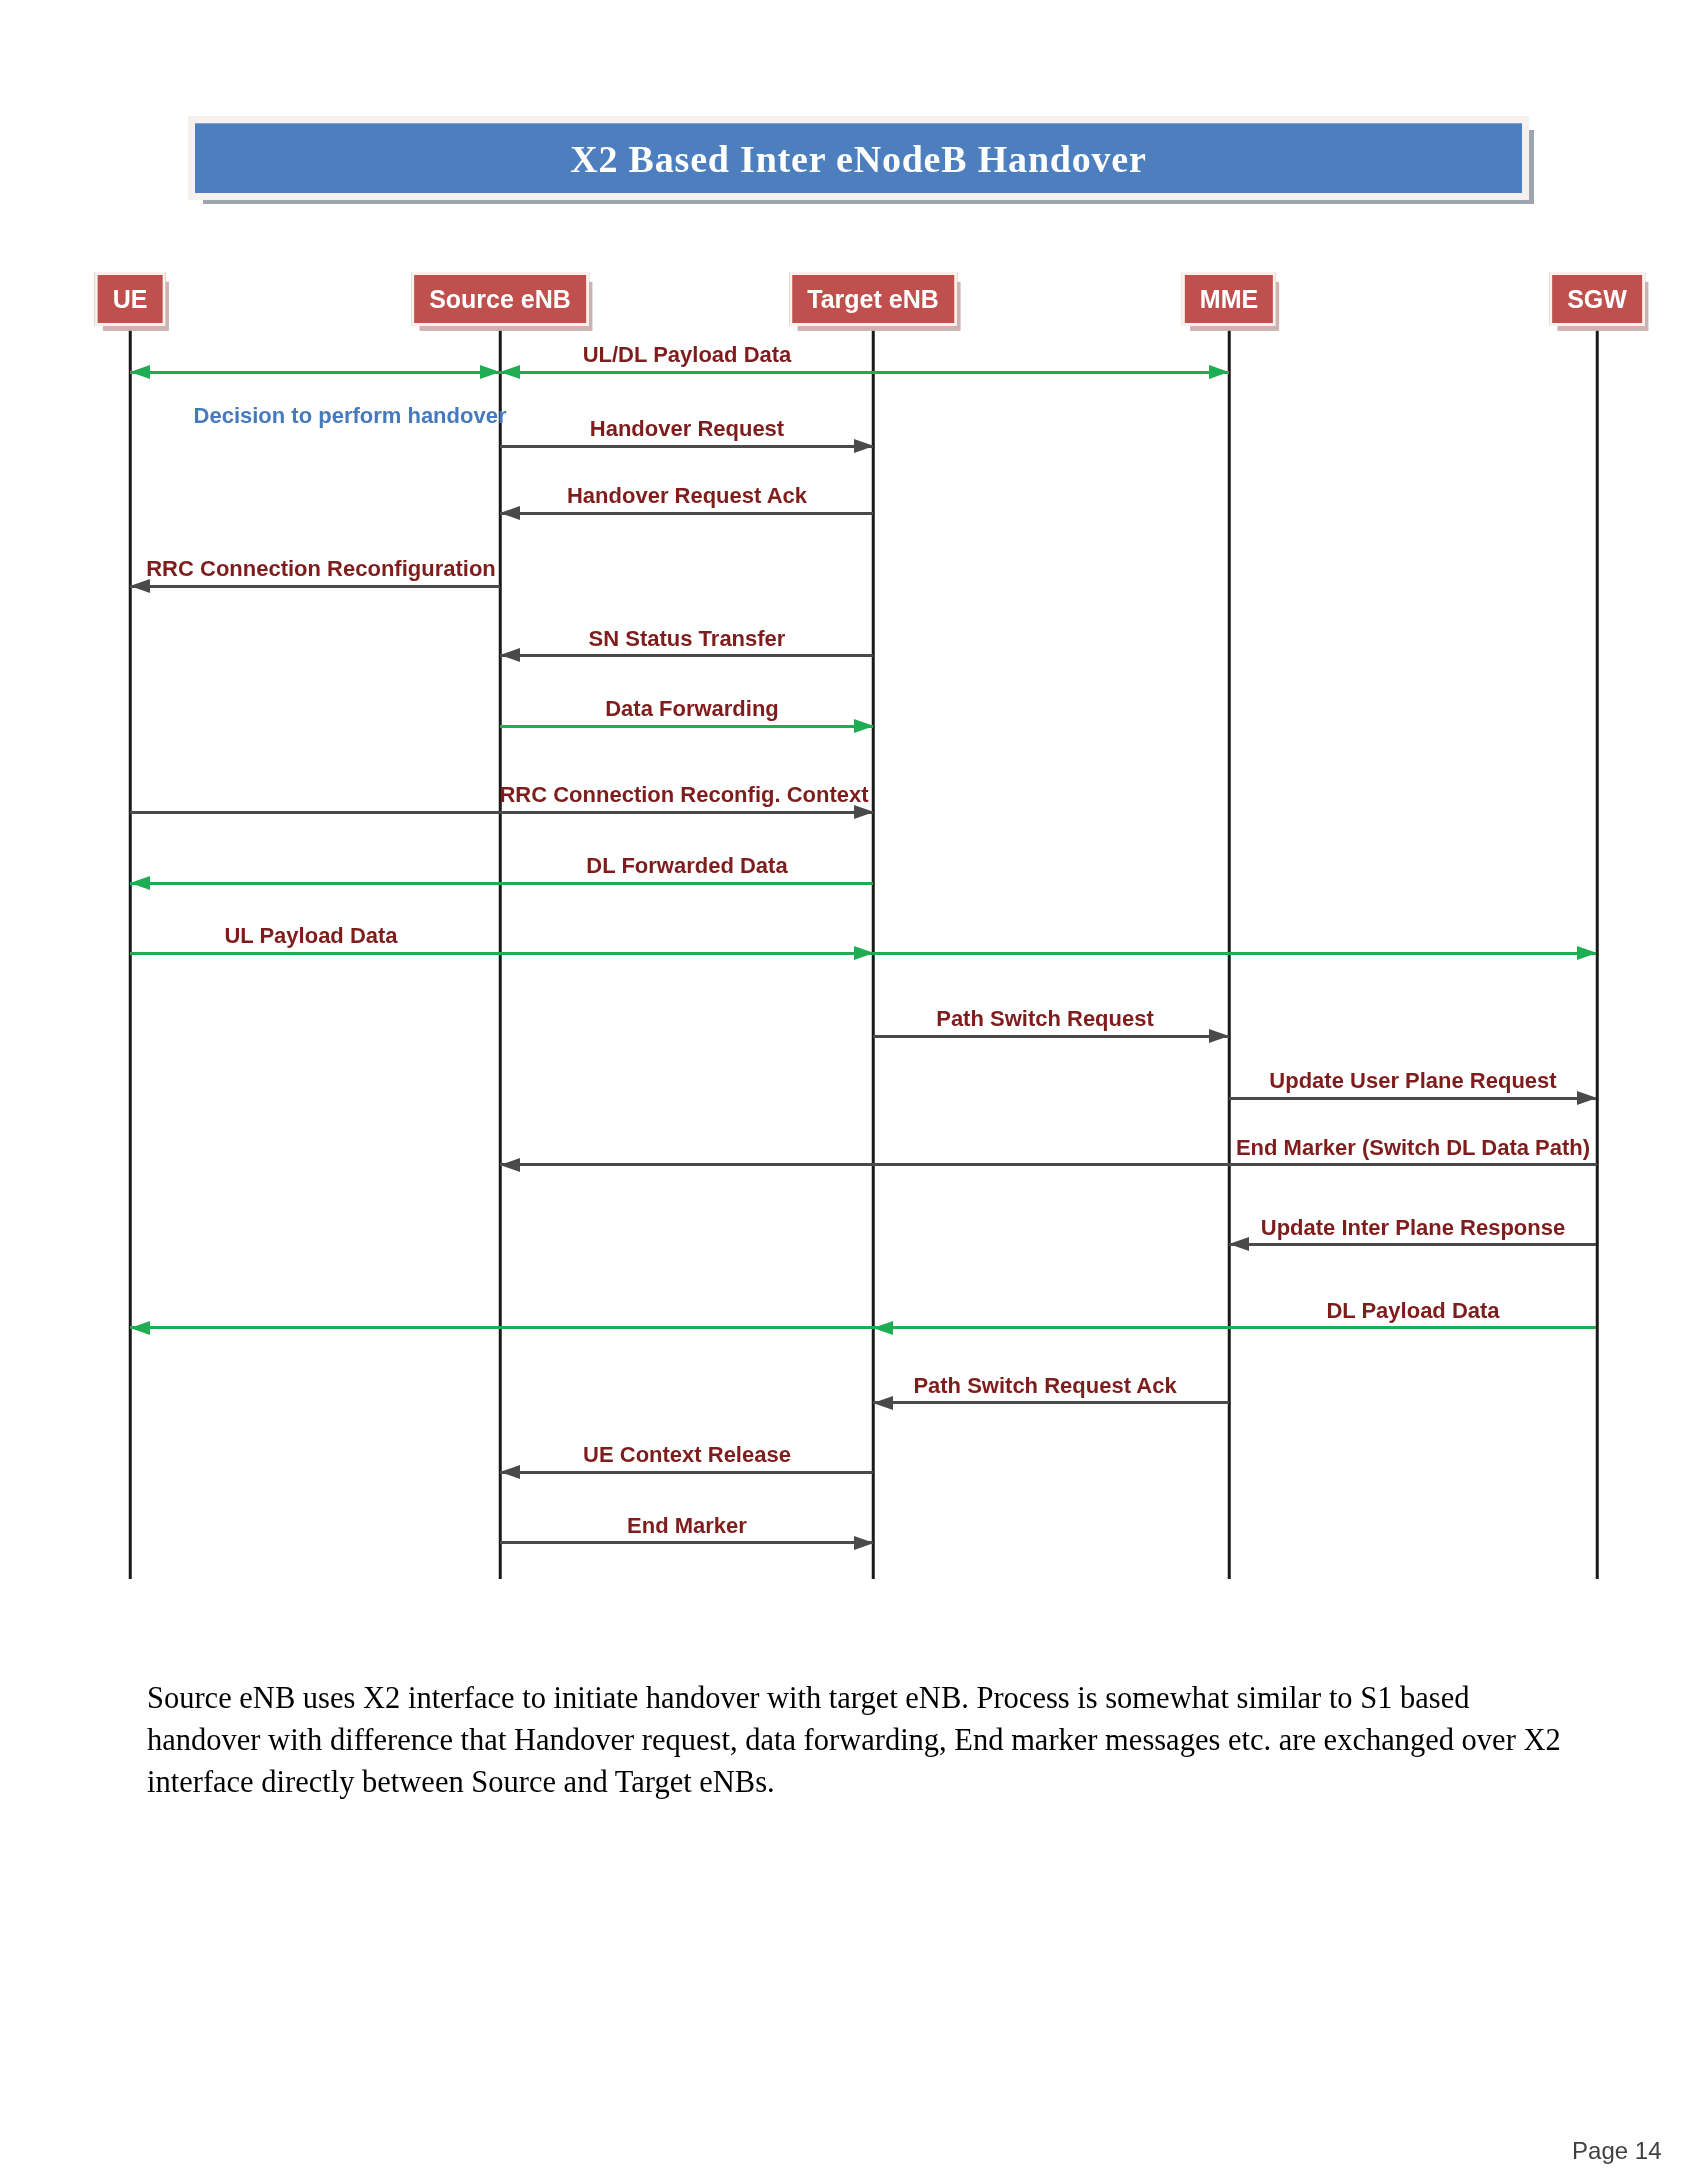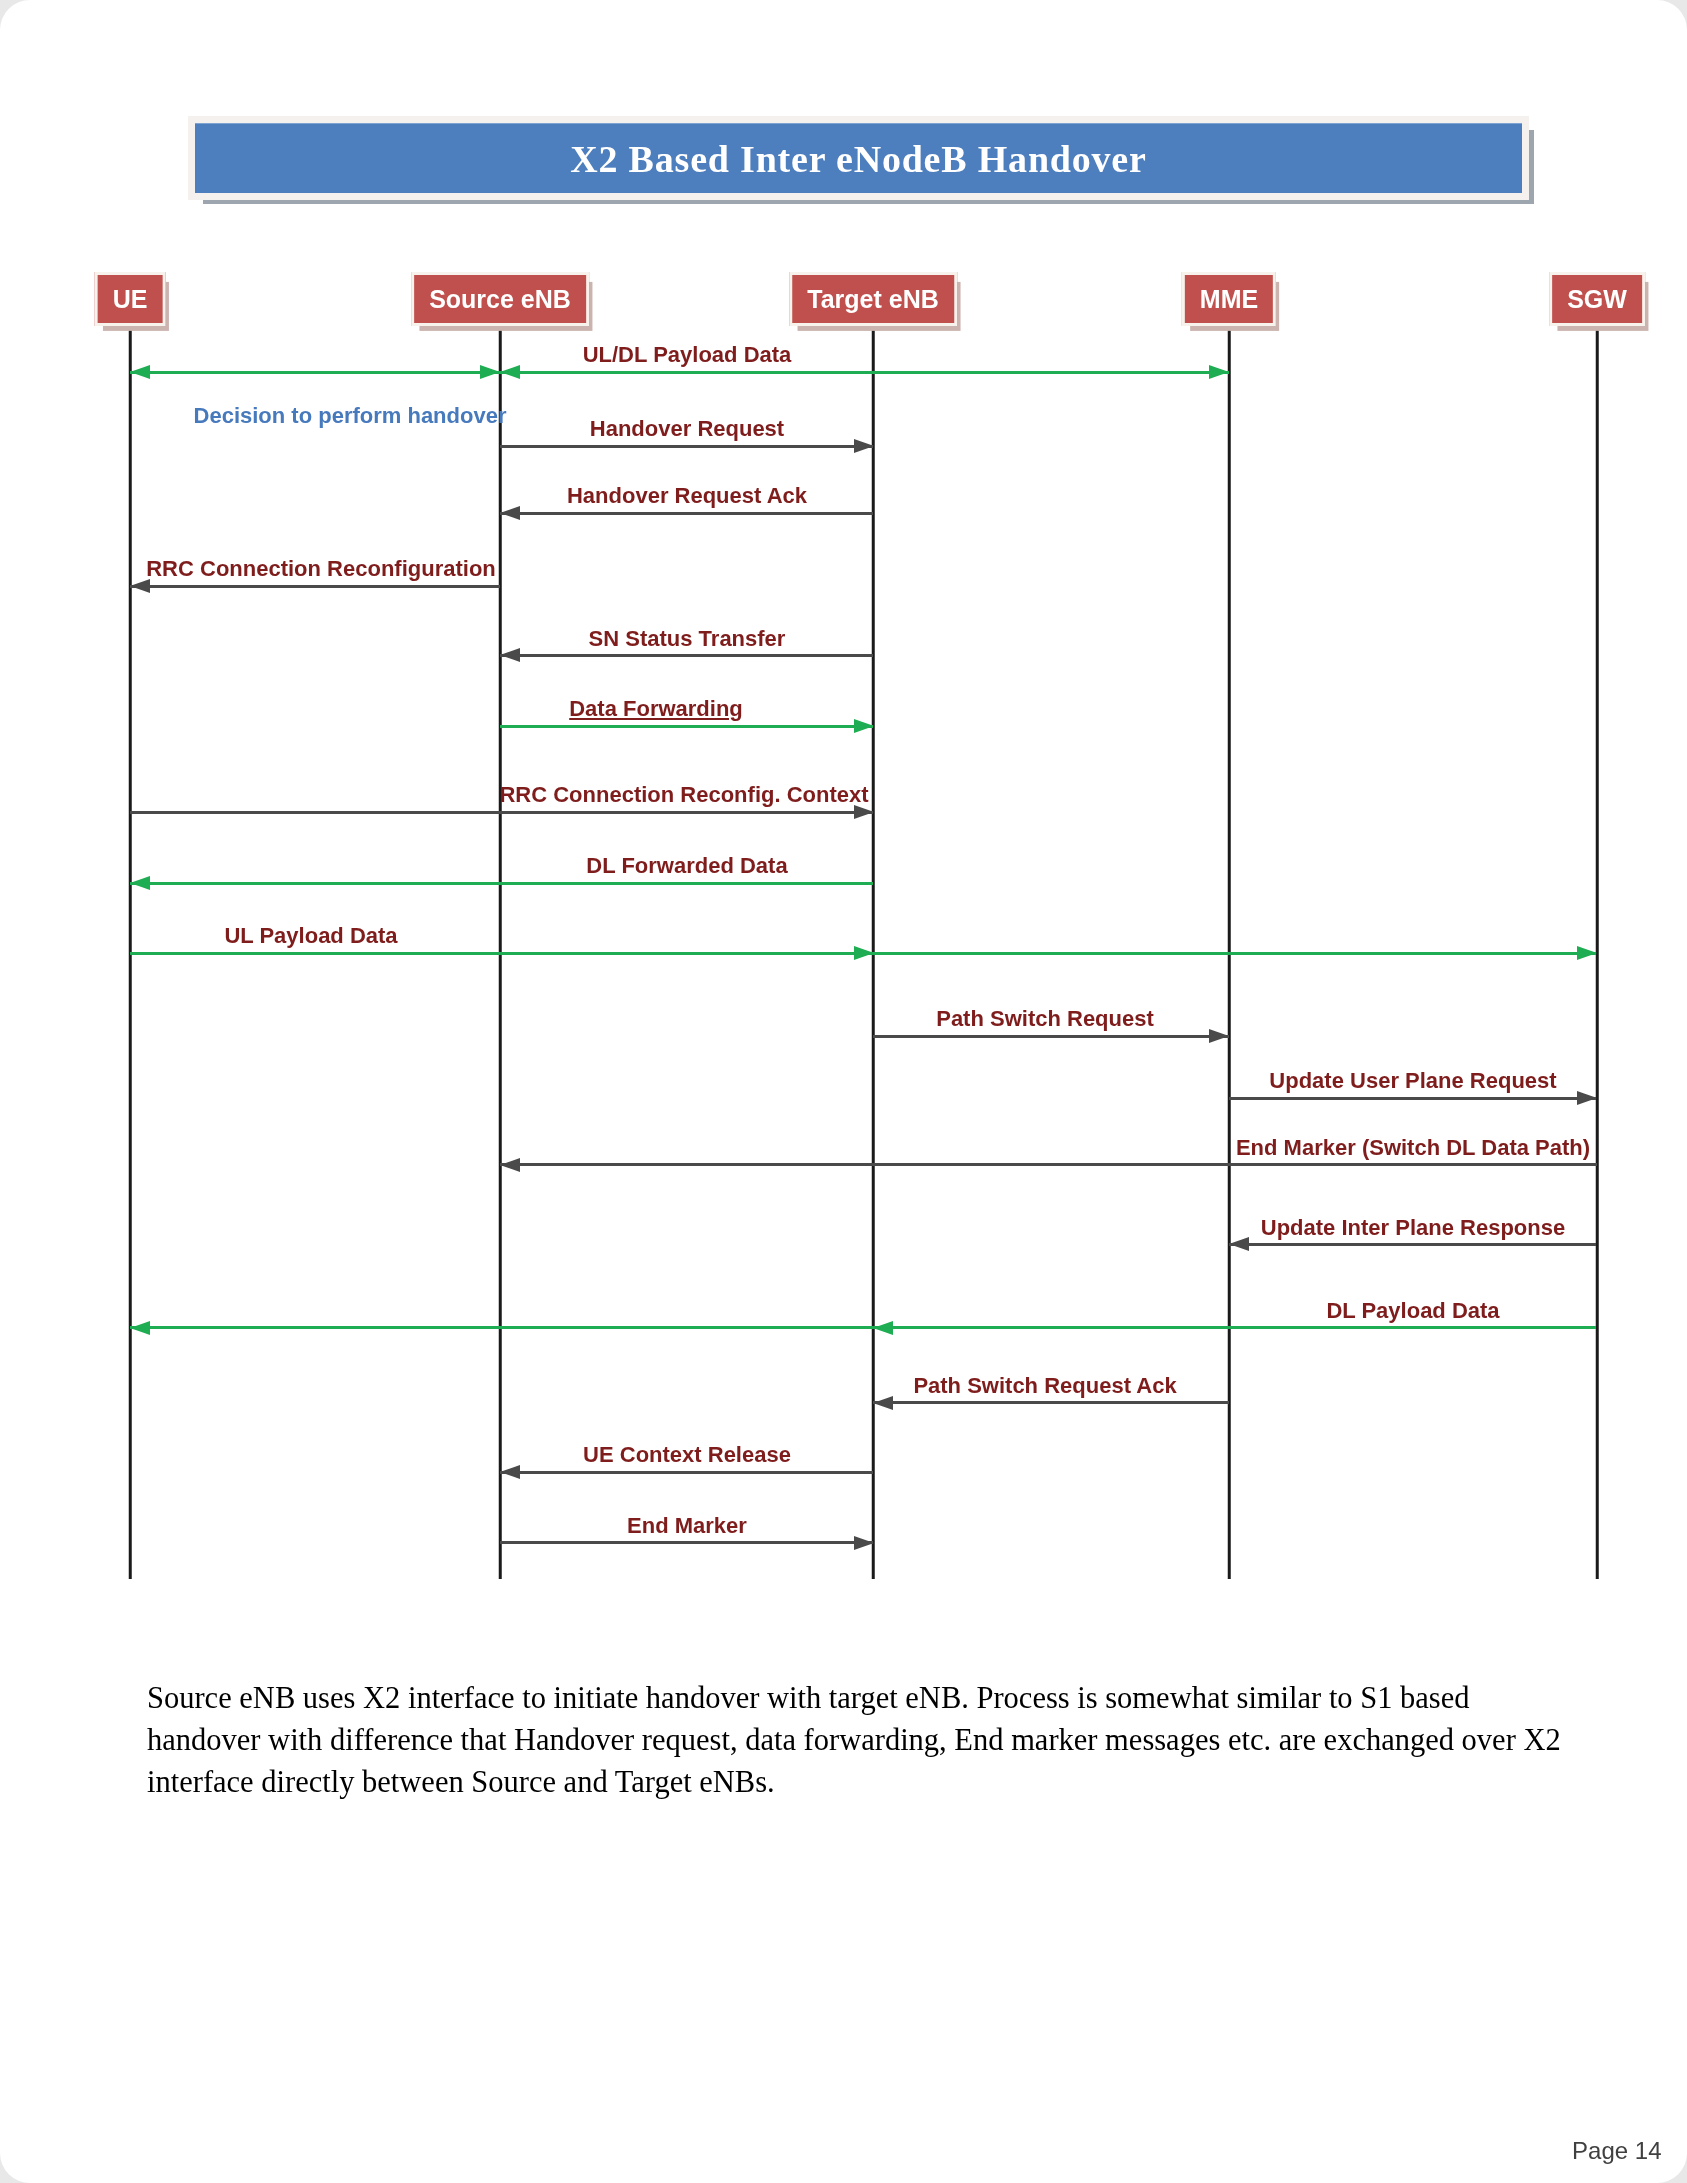--- a/index.html
+++ b/index.html
@@ -2,21 +2,20 @@
 <html style="font-size:13px"><head>
 <meta charset="utf-8">
 <style>
   html,body{margin:0;padding:0;background:#e8e8e8;}
   .page{
     position:relative;
     width:1687px;height:2183px;
     background:#ffffff;
     overflow:hidden;
     font-family:"Liberation Sans",sans-serif;
-    border-radius:30px;
   }
   
   .title-outer{
     position:absolute;left:188px;top:116px;width:1341px;height:84px;
     background:#F4F1EF;padding:7.4px;box-sizing:border-box;
     box-shadow:10px 9px 0 -5px #9DA5AE;
   }
   .title-bar{
     width:100%;height:100%;
     background:#4D7EBE;
@@ -104,21 +103,21 @@
       <div class="head" style="left: 500px; top: 506px; border-right: 20px solid rgb(74, 74, 74);"></div>
       <div class="msg-label" style="left: 687px; top: 496px;">Handover Request Ack</div>
       <div class="msg-line" style="left: 130px; top: 585px; width: 370px; background: rgb(74, 74, 74);"></div>
       <div class="head" style="left: 130px; top: 579px; border-right: 20px solid rgb(74, 74, 74);"></div>
       <div class="msg-label" style="left: 321px; top: 569px;">RRC Connection Reconfiguration</div>
       <div class="msg-line" style="left: 500px; top: 654px; width: 373px; background: rgb(74, 74, 74);"></div>
       <div class="head" style="left: 500px; top: 648px; border-right: 20px solid rgb(74, 74, 74);"></div>
       <div class="msg-label" style="left: 687px; top: 639px;">SN Status Transfer</div>
       <div class="msg-line" style="left: 500px; top: 725px; width: 373px; background: rgb(30, 173, 82);"></div>
       <div class="head" style="left: 854px; top: 719px; border-left: 20px solid rgb(30, 173, 82);"></div>
-      <div class="msg-label" style="left: 656px; top: 709px; text-decoration: underline;">Data Forwarding</div>
+      <div class="msg-label" style="left: 692px; top: 709px;">Data Forwarding</div>
       <div class="msg-line" style="left: 130px; top: 811px; width: 743px; background: rgb(74, 74, 74);"></div>
       <div class="head" style="left: 854px; top: 805px; border-left: 20px solid rgb(74, 74, 74);"></div>
       <div class="msg-label" style="left: 684px; top: 795px;">RRC Connection Reconfig. Context</div>
       <div class="msg-line" style="left: 130px; top: 882px; width: 743px; background: rgb(30, 173, 82);"></div>
       <div class="head" style="left: 130px; top: 876px; border-right: 20px solid rgb(30, 173, 82);"></div>
       <div class="msg-label" style="left: 687px; top: 866px;">DL Forwarded Data</div>
       <div class="msg-line" style="left: 130px; top: 952px; width: 743px; background: rgb(30, 173, 82);"></div>
       <div class="head" style="left: 854px; top: 946px; border-left: 20px solid rgb(30, 173, 82);"></div>
       <div class="msg-line" style="left: 873px; top: 952px; width: 723px; background: rgb(30, 173, 82);"></div>
       <div class="head" style="left: 1577px; top: 946px; border-left: 20px solid rgb(30, 173, 82);"></div>

